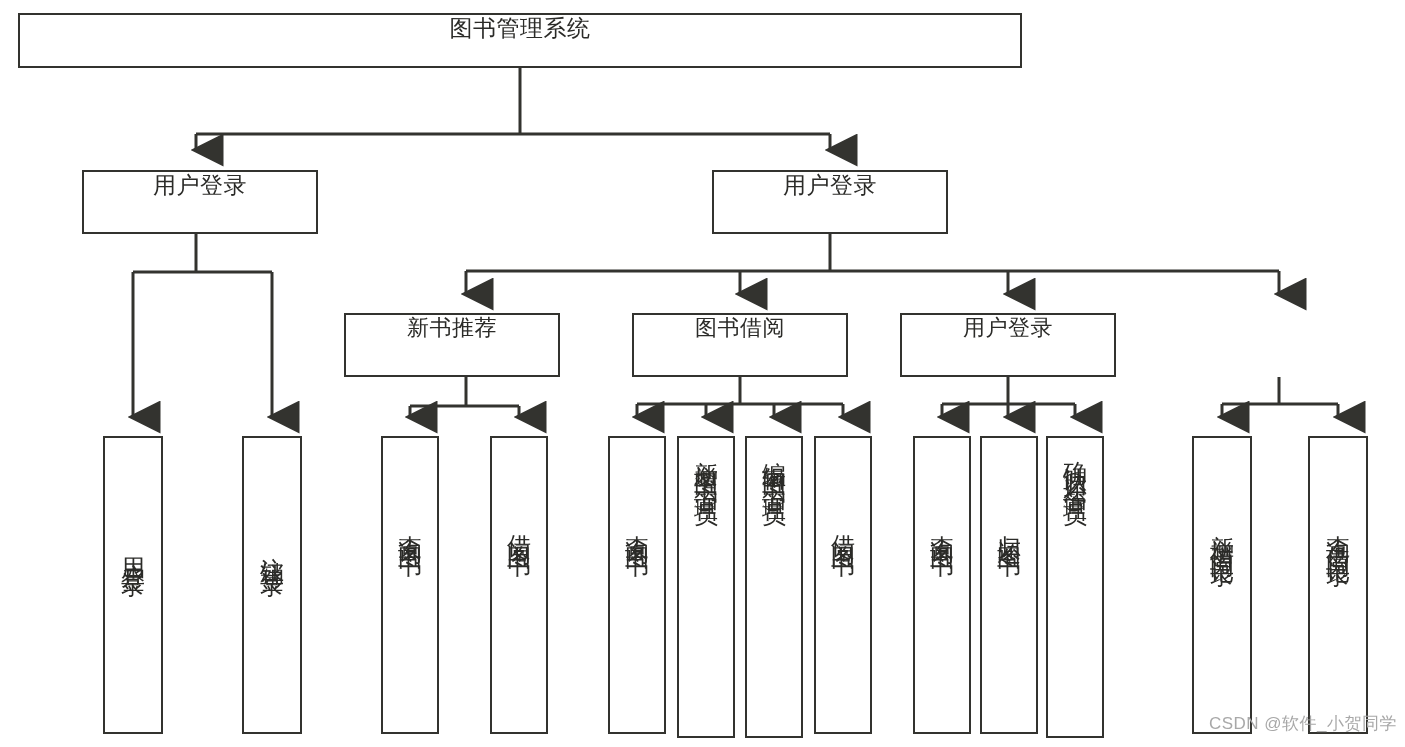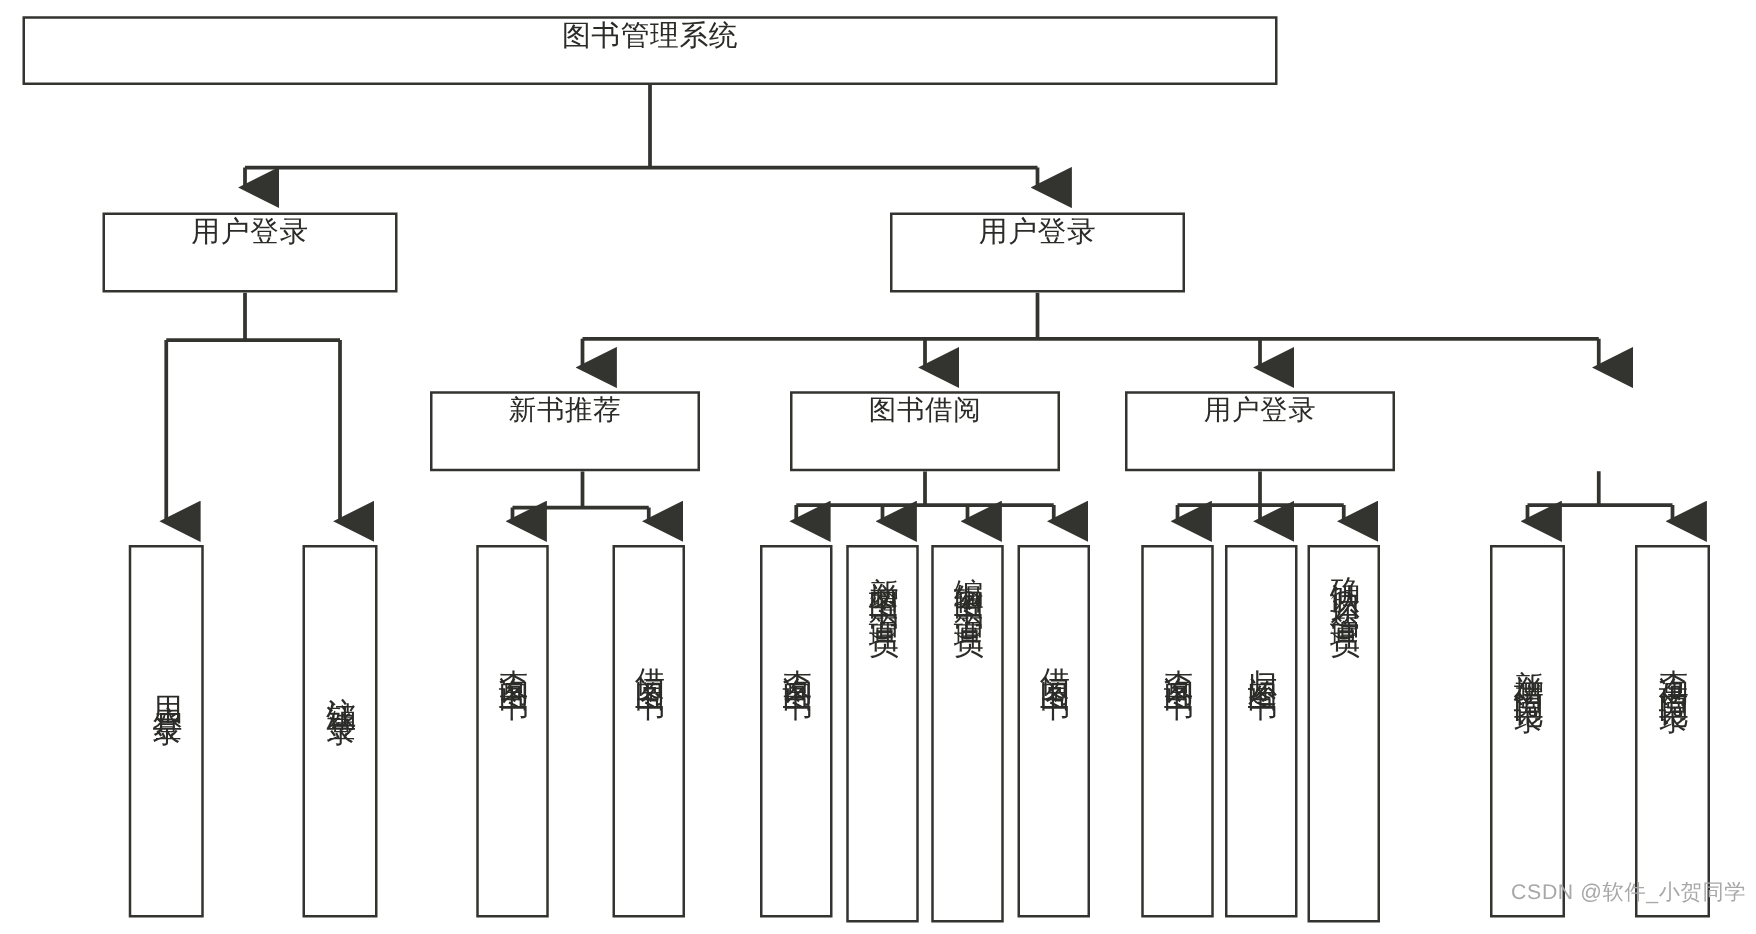--- a/index.html
+++ b/index.html
@@ -59,21 +59,21 @@
   .node.leaf .node-label {
     writing-mode: vertical-rl;
     text-orientation: upright;
     font-size: 24px;
     letter-spacing: 6px;
     line-height: 1;
   }
   #watermark {
     position: absolute;
     right: 8px;
-    bottom: 22px;
+    bottom: 12px;
     font-size: 17px;
     color: #a8a8a8;
     letter-spacing: 0.5px;
     white-space: nowrap;
     font-family: "Liberation Sans", "DejaVu Sans", sans-serif;
   }
 </style>
 </head>
 <body>
 

